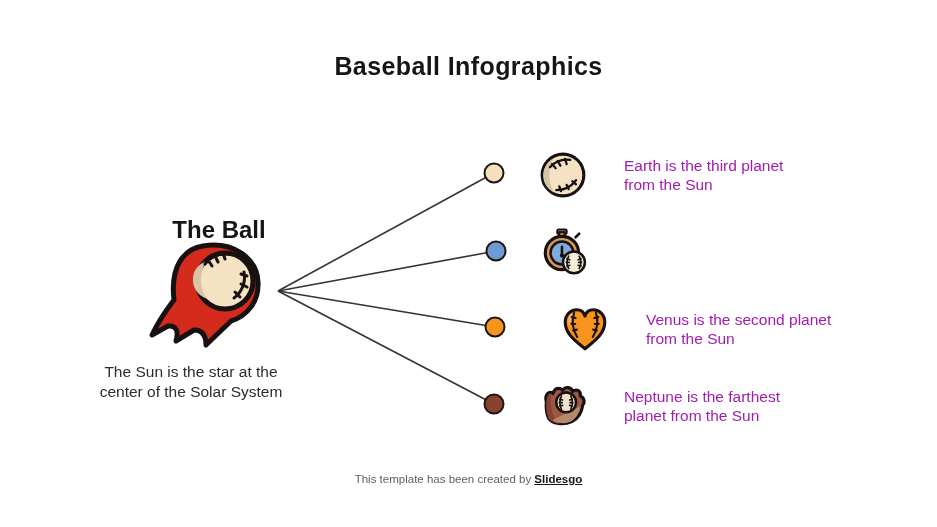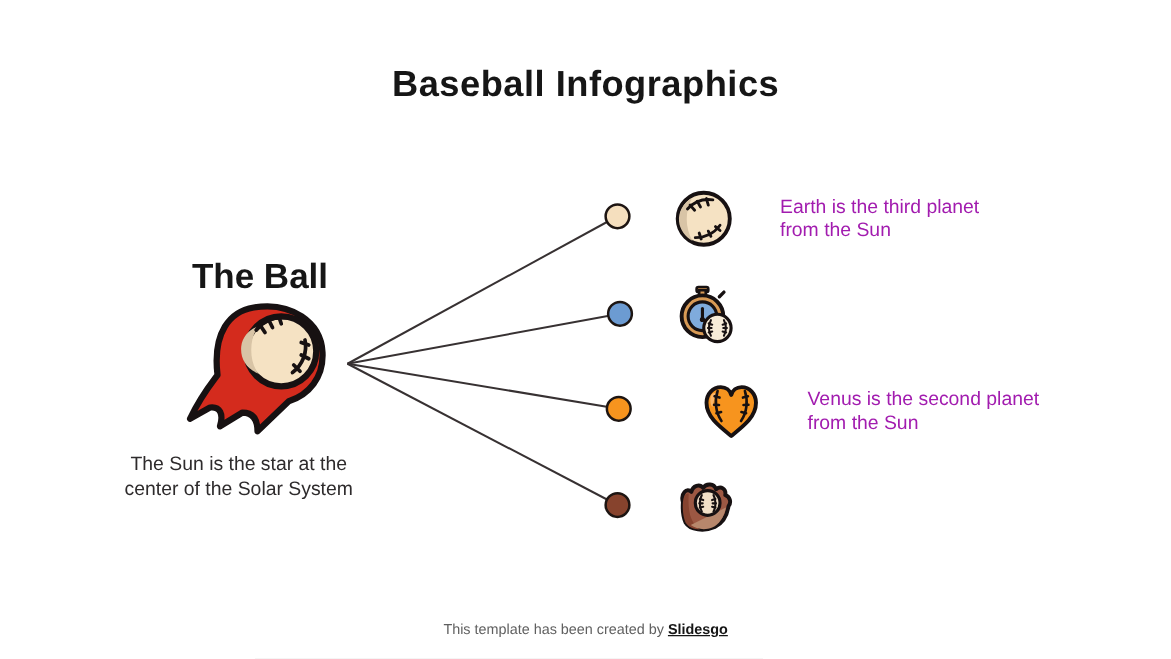--- a/index.html
+++ b/index.html
@@ -2,44 +2,44 @@
 <html><head>
 <meta charset="utf-8">
 <style>
   html,body{margin:0;padding:0;background:#e8e8e8;}
   .slide{
     position:relative;width:937px;height:527px;background:#ffffff;
     font-family:"Liberation Sans", sans-serif;overflow:hidden;margin:0 auto;
   }
   .title{
     position:absolute;top:52px;left:0;width:937px;text-align:center;
-    font-size:29px;font-weight:800;letter-spacing:.4px;color:#161616;margin:0;
+    font-size:25px;font-weight:800;letter-spacing:.4px;color:#161616;margin:0;
   }
   .left-heading{
     position:absolute;top:200px;left:103px;width:200px;text-align:center;
-    font-size:28px;font-weight:700;color:#161616;margin:5px;
+    font-size:24px;font-weight:700;color:#161616;margin:16px;
   }
   .fireball{position:absolute;top:240px;left:145px;width:126px;height:112px;}
   .left-desc{
     position:absolute;top:362px;left:65px;width:252px;text-align:center;
     font-size:15.5px;line-height:20px;color:#2e2b2c;margin:0;white-space:pre-line;
   }
   .connector-layer{position:absolute;top:0;left:0;width:937px;height:527px;}
   .row{
     position:absolute;left:538px;width:380px;height:52px;
     display:flex;align-items:center;gap:36px;
   }
   .row-1{top:149px;} .row-2{top:227px;} .row-3{top:303px;justify-content:center;} .row-4{top:380px;}
   .icon48{width:50px;height:50px;flex:0 0 50px;display:block;}
   .row-text{
     margin:0;width:250px;font-size:15.5px;line-height:19.5px;color:#a21caf;
     white-space:pre-line;
   }
   .footer{
-    position:absolute;top:498px;left:0;width:937px;text-align:center;
+    position:absolute;top:473px;left:0;width:937px;text-align:center;
     font-size:11.5px;color:#5f5f5f;
   }
   .brand{font-weight:700;color:#161616;text-decoration:underline;cursor:pointer;}
 </style>
 </head>
 <body>
 
 <div class="slide">
 
   <h1 class="title">Baseball Infographics</h1>
@@ -148,19 +148,21 @@
       <path d="M8 20 C7.6 25.5 8.2 31.5 10 35.5 C12 39 16.5 40.7 21 40.9 C14 36 11.5 27 12.5 13.5 C10 12.5 8.4 15.5 8 20 Z" fill="#86432f"></path>
       <path d="M14 37.5 L41 24 C39.5 31.5 36 36.8 30.5 39.4 C25 41.6 18.5 40.8 14 37.5 Z" fill="#b7876c"></path>
       <circle cx="27" cy="20.5" r="9.5" fill="#f2e0c8" stroke="#171112" stroke-width="2.4"></circle>
       <g stroke="#171112" stroke-width="1.6" fill="none" stroke-linecap="round">
         <path d="M22.5 14.5 C20.5 18 20.5 23.5 22.5 27"></path>
         <path d="M21 17.5 L23.6 18.3 M20.6 20.8 L23.2 20.8 M21 24 L23.6 23.4"></path>
         <path d="M31.5 14.5 C33.5 18 33.5 23.5 31.5 27"></path>
         <path d="M33 17.5 L30.4 18.3 M33.4 20.8 L30.8 20.8 M33 24 L30.4 23.4"></path>
       </g>
     </svg>
+    <p class="row-text">Neptune is the farthest
+planet from the Sun</p>
   </div>
 
   <div class="footer">
     <span>This template has been created by </span><span class="brand">Slidesgo</span>
   </div>
 
 </div>
 
 </body></html>

